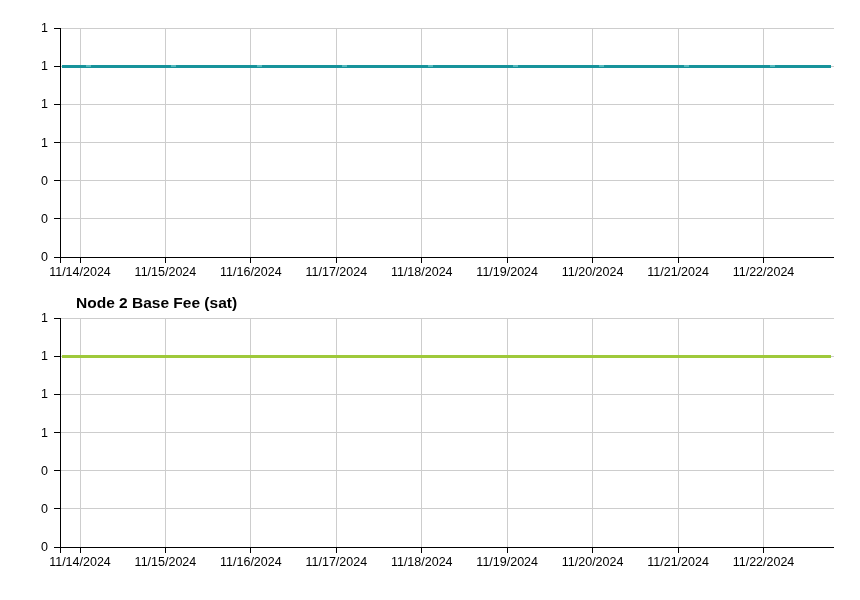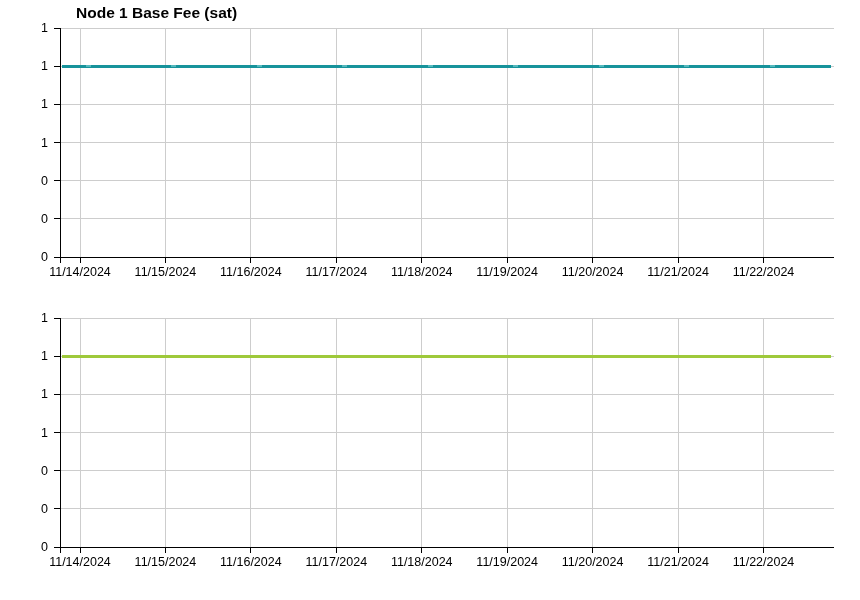--- a/index.html
+++ b/index.html
@@ -52,21 +52,20 @@
     white-space: nowrap;
   }
   .abs { position: absolute; }
 </style>
 </head>
 <body>
 
 <div class="canvas">
 
   <section class="chart" style="top:0px">
-    <h2 class="chart-title">Node 1 Base Fee (sat)</h2>
     <div class="plot">
         <div class="abs" style="top: -0.5px; left: 0px; right: 0px; height: 1px; background: rgb(205, 205, 205);"></div>
         <div class="abs" style="top: 37.6667px; left: 0px; right: 0px; height: 1px; background: rgb(205, 205, 205);"></div>
         <div class="abs" style="top: 75.8333px; left: 0px; right: 0px; height: 1px; background: rgb(205, 205, 205);"></div>
         <div class="abs" style="top: 114px; left: 0px; right: 0px; height: 1px; background: rgb(205, 205, 205);"></div>
         <div class="abs" style="top: 152.167px; left: 0px; right: 0px; height: 1px; background: rgb(205, 205, 205);"></div>
         <div class="abs" style="top: 190.333px; left: 0px; right: 0px; height: 1px; background: rgb(205, 205, 205);"></div>
         <div class="abs" style="left: 18.5px; top: 0px; bottom: 0px; width: 1px; background: rgb(205, 205, 205);"></div>
         <div class="abs" style="left: 103.94px; top: 0px; bottom: 0px; width: 1px; background: rgb(205, 205, 205);"></div>
         <div class="abs" style="left: 189.38px; top: 0px; bottom: 0px; width: 1px; background: rgb(205, 205, 205);"></div>
@@ -116,20 +115,21 @@
       <div class="abs" style="left: 592.14px; top: 258px; width: 1px; height: 5px; background: rgb(0, 0, 0);"></div>
       <div class="tick-label abs" style="left: 556.64px; top: 264px; width: 72px; text-align: center;">11/20/2024</div>
       <div class="abs" style="left: 677.58px; top: 258px; width: 1px; height: 5px; background: rgb(0, 0, 0);"></div>
       <div class="tick-label abs" style="left: 642.08px; top: 264px; width: 72px; text-align: center;">11/21/2024</div>
       <div class="abs" style="left: 763.02px; top: 258px; width: 1px; height: 5px; background: rgb(0, 0, 0);"></div>
       <div class="tick-label abs" style="left: 727.52px; top: 264px; width: 72px; text-align: center;">11/22/2024</div>
       <div class="abs" style="left: 59.5px; top: 258px; width: 1px; height: 5px; background: rgb(0, 0, 0);"></div>
     </section>
 
   <section class="chart" style="top:290px">
+    <h2 class="chart-title">Node 2 Base Fee (sat)</h2>
     <div class="plot">
         <div class="abs" style="top: -0.5px; left: 0px; right: 0px; height: 1px; background: rgb(205, 205, 205);"></div>
         <div class="abs" style="top: 37.6667px; left: 0px; right: 0px; height: 1px; background: rgb(205, 205, 205);"></div>
         <div class="abs" style="top: 75.8333px; left: 0px; right: 0px; height: 1px; background: rgb(205, 205, 205);"></div>
         <div class="abs" style="top: 114px; left: 0px; right: 0px; height: 1px; background: rgb(205, 205, 205);"></div>
         <div class="abs" style="top: 152.167px; left: 0px; right: 0px; height: 1px; background: rgb(205, 205, 205);"></div>
         <div class="abs" style="top: 190.333px; left: 0px; right: 0px; height: 1px; background: rgb(205, 205, 205);"></div>
         <div class="abs" style="left: 18.5px; top: 0px; bottom: 0px; width: 1px; background: rgb(205, 205, 205);"></div>
         <div class="abs" style="left: 103.94px; top: 0px; bottom: 0px; width: 1px; background: rgb(205, 205, 205);"></div>
         <div class="abs" style="left: 189.38px; top: 0px; bottom: 0px; width: 1px; background: rgb(205, 205, 205);"></div>

